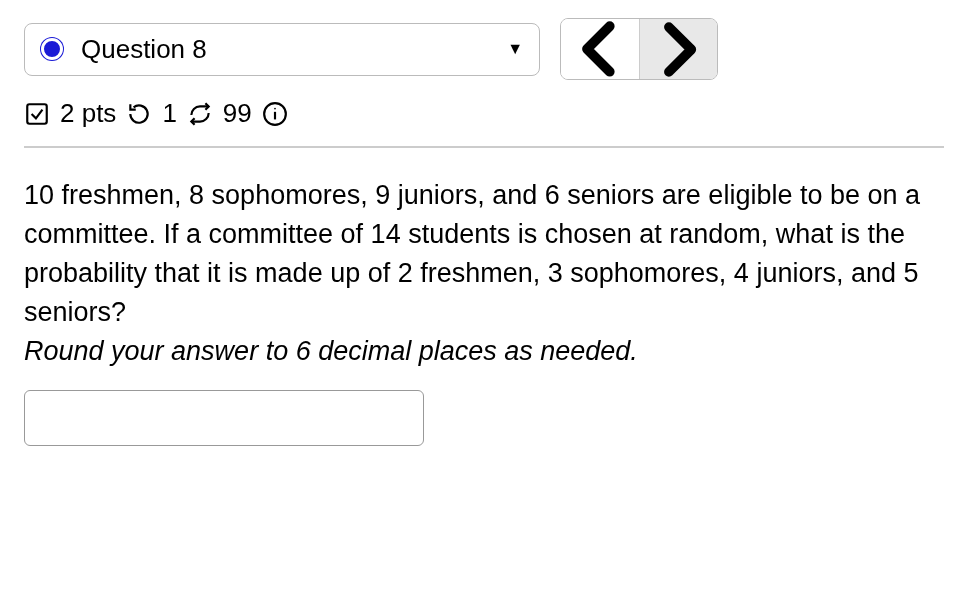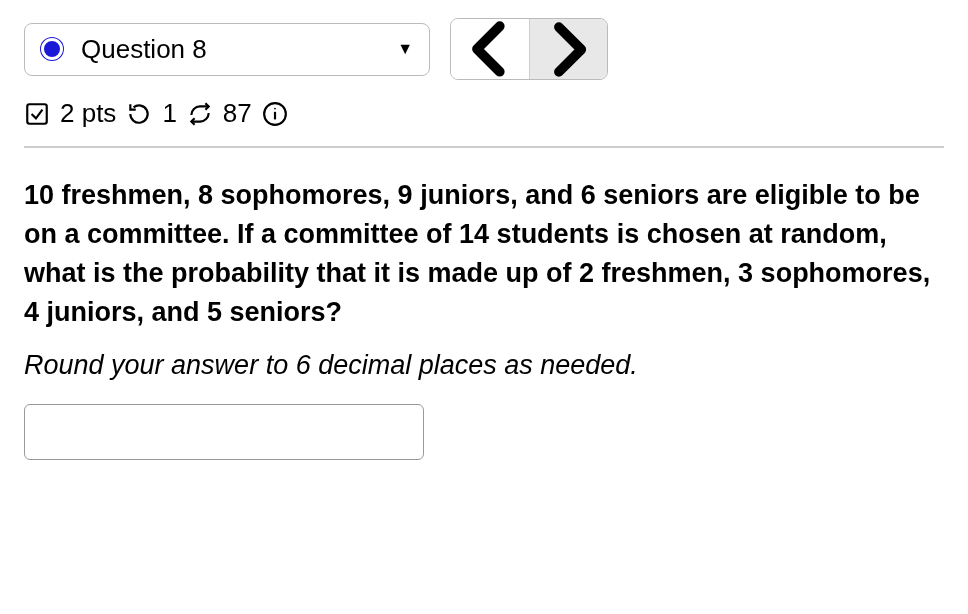--- a/index.html
+++ b/index.html
@@ -18,21 +18,21 @@
       gap: 20px;
       margin-bottom: 18px;
       align-items: center;
     }
     .question-selector {
       display: flex;
       align-items: center;
       border: 1px solid #bbb;
       border-radius: 8px;
       padding: 10px 16px;
-      width: 406px;
+      width: 516px;
       font-size: 26px;
       cursor: pointer;
       background: #fff;
     }
     .question-selector .dot {
       width: 22px;
       height: 22px;
       border-radius: 50%;
       background: #1a1ad6;
       border: 3px solid #fff;
@@ -87,23 +87,23 @@
       stroke: #000;
       fill: none;
       stroke-width: 2;
     }
     .details-link {
       cursor: pointer;
       margin-left: 4px;
     }
     .question-text {
       font-size: 27px;
-      font-weight: bold;
+      font-weight: normal;
       line-height: 1.45;
-      margin-bottom: 14px;
+      margin-bottom: 0;
     }
     .instruction-text {
       font-size: 27px;
       font-style: italic;
       line-height: 1.4;
       margin-bottom: 20px;
     }
     .answer-input {
       width: 400px;
       height: 56px;
@@ -154,21 +154,21 @@
   </span>
   <span>1</span>
   <span class="icon">
     <svg viewBox="0 0 24 24">
         <polyline points="17 2 20 5 17 8"></polyline>
         <path d="M4 13a8 8 0 0 1 8-8h8"></path>
         <polyline points="7 22 4 19 7 16"></polyline>
         <path d="M20 11a8 8 0 0 1-8 8H4"></path>
       </svg>
   </span>
-  <span>87</span>
+  <span>99</span>
   <span class="icon">
     <svg viewBox="0 0 24 24">
         <circle cx="12" cy="12" r="10"></circle>
         <line x1="12" y1="10" x2="12" y2="17"></line>
         <circle cx="12" cy="7" r="0.8" fill="#000" stroke="none"></circle>
       </svg>
   </span>
 </div>
 
 <div class="question-text">10 freshmen, 8 sophomores, 9 juniors, and 6 seniors are eligible to be on a committee. If a committee of 14 students is chosen at random, what is the probability that it is made up of 2 freshmen, 3 sophomores, 4 juniors, and 5 seniors?</div>

